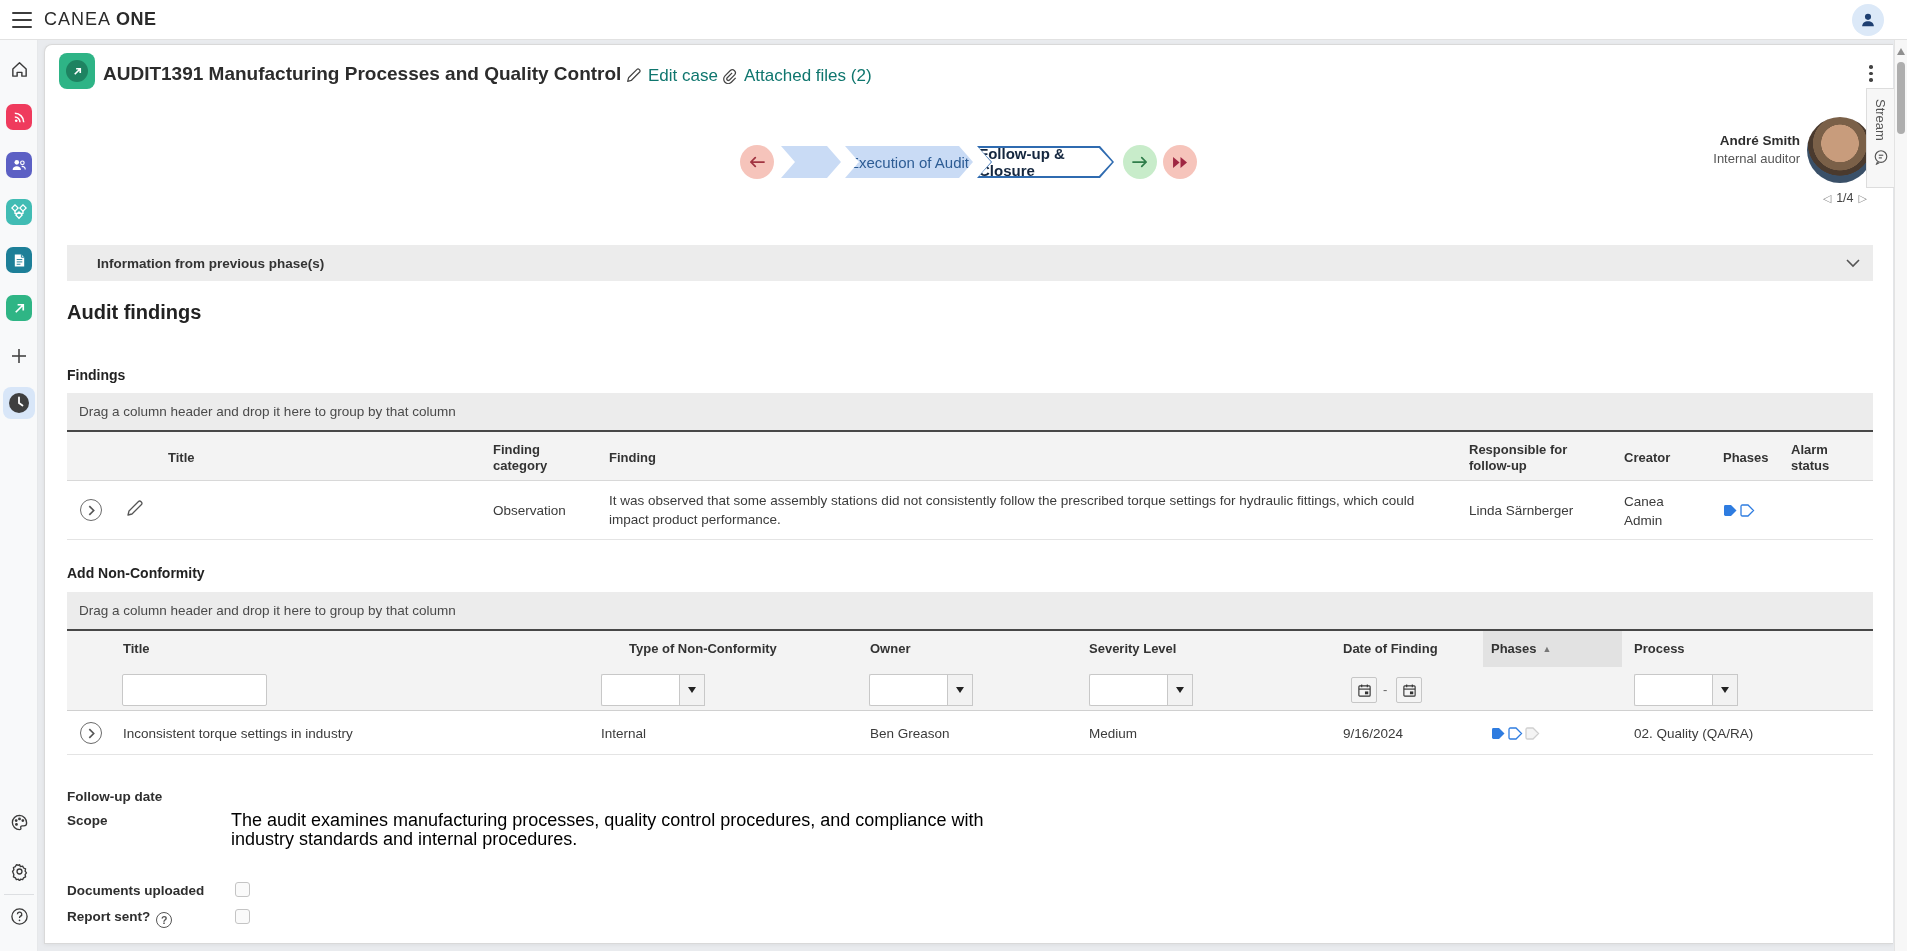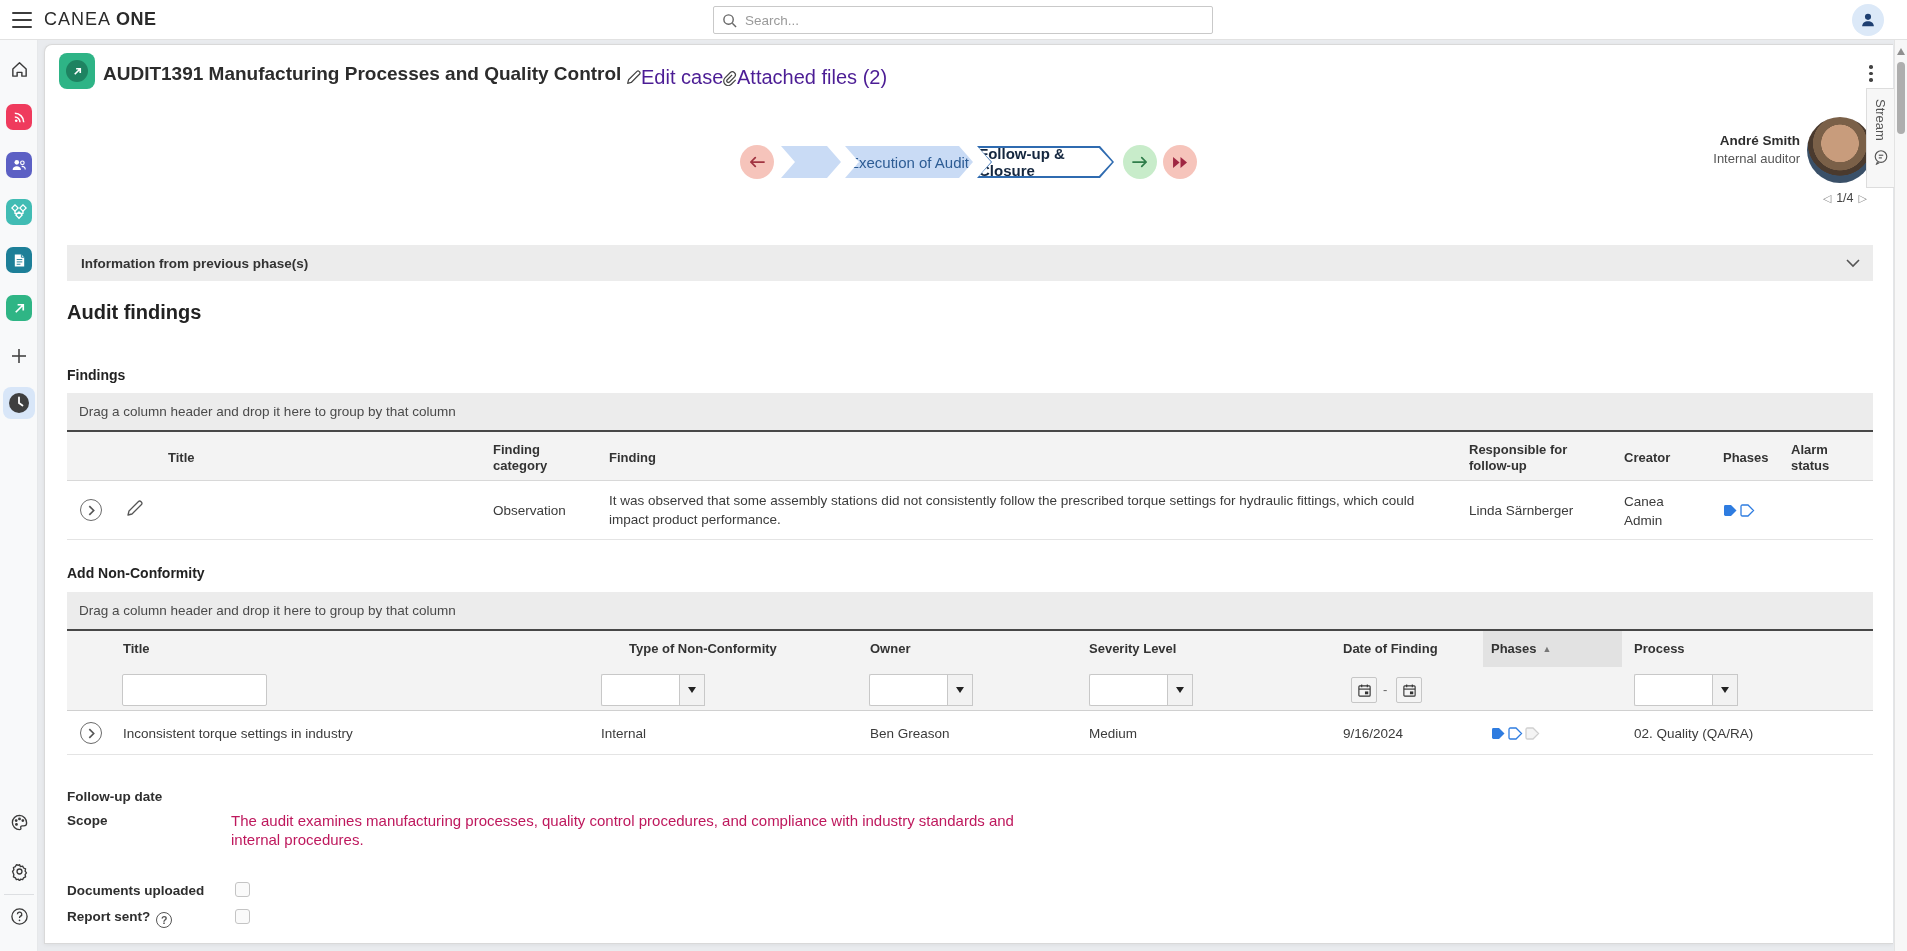--- a/index.html
+++ b/index.html
@@ -24,41 +24,41 @@
   .side-plain { background:transparent; }
   .active-pill { position:absolute; left:3px; top:347px; width:32px; height:32px; background:#d8e6f8; border-radius:8px; display:flex; align-items:center; justify-content:center; cursor:pointer; }
   .side-divider { position:absolute; left:4px; top:854px; width:30px; height:1px; background:#dddfe2; }
 
   
   .panel { position:absolute; left:44px; top:44px; width:1849px; height:900px; background:#fff; border:1px solid #d9d9d9; border-right:none; border-radius:8px 0 0 0; box-shadow:0 1px 4px rgba(0,0,0,0.06); overflow:hidden; }
 
   .case-icon { position:absolute; left:14px; top:8px; width:36px; height:36px; border-radius:8px; background:#2eb486; display:flex; align-items:center; justify-content:center; }
   .case-icon .inner { width:22px; height:22px; border-radius:50%; background:rgba(0,40,30,0.35); display:flex; align-items:center; justify-content:center; }
   .case-title { position:absolute; left:58px; top:18px; font-size:19px; font-weight:bold; color:#2c2c2c; }
-  .hdr-action { position:absolute; top:21px; display:flex; align-items:center; font-size:20px; color:#4c1d95; cursor:pointer; }
+  .hdr-action { position:absolute; top:21px; display:flex; align-items:center; gap:7px; font-size:17px; color:#0f766e; cursor:pointer; }
   .kebab { position:absolute; left:1818px; top:20px; width:16px; height:22px; display:flex; flex-direction:column; align-items:center; gap:3px; cursor:pointer; }
   .kebab i { width:3.5px; height:3.5px; background:#444; border-radius:50%; }
 
   
   .nav-circle { position:absolute; top:100px; width:34px; height:34px; border-radius:50%; display:flex; align-items:center; justify-content:center; cursor:pointer; }
   .chev { position:absolute; top:101px; height:32px; display:flex; align-items:center; justify-content:center; font-size:15px; cursor:pointer; }
   .chev-fill { background:#c9dbf5; color:#2d5c94; clip-path:polygon(0 0, calc(100% - 14px) 0, 100% 50%, calc(100% - 14px) 100%, 0 100%, 14px 50%); }
   .chev-cur-outer { background:#2f6bb0; clip-path:polygon(0 0, calc(100% - 14px) 0, 100% 50%, calc(100% - 14px) 100%, 0 100%, 14px 50%); }
   .chev-cur-inner { position:absolute; left:2px; top:2px; right:2px; bottom:2px; background:#fff; clip-path:polygon(0 0, calc(100% - 13px) 0, 100% 50%, calc(100% - 13px) 100%, 0 100%, 13px 50%); display:flex; align-items:center; justify-content:center; font-weight:bold; color:#15273f; }
 
   
   .assignee-name { position:absolute; right:93px; top:88px; font-size:13.5px; font-weight:bold; color:#2e2e2e; text-align:right; }
   .assignee-role { position:absolute; right:93px; top:106px; font-size:13px; color:#555; text-align:right; }
   .assignee-photo { position:absolute; right:20px; top:72px; width:66px; height:66px; border-radius:50%;
      background:radial-gradient(circle at 50% 40%, #c89c7c 0 36%, #7a6048 37% 52%, #4a3a2e 53% 62%, #3a5068 63% 100%); }
   .pager { position:absolute; right:26px; top:146px; font-size:12.5px; color:#444; display:flex; align-items:center; gap:5px; }
   .pager .arr { color:#888; font-size:11px; cursor:pointer; }
 
   
-  .info-bar { position:absolute; left:22px; top:200px; width:1806px; height:36px; background:#ececec; display:flex; align-items:center; padding:0 14px; cursor:pointer; }
+  .info-bar { position:absolute; left:22px; top:200px; width:1806px; height:36px; background:#ececec; display:flex; align-items:center; padding:0 30px; cursor:pointer; }
   .info-bar span { font-size:13.5px; font-weight:bold; color:#333; }
   .info-bar svg { position:absolute; right:12px; }
 
   .h-audit { position:absolute; left:22px; top:256px; font-size:20px; font-weight:bold; color:#222; }
 
   .grid-label { position:absolute; left:22px; font-size:14px; font-weight:bold; color:#222; }
   .drag-bar { position:absolute; left:22px; width:1806px; height:37px; background:#ececec; font-size:13.5px; color:#4a4a4a; line-height:37px; padding-left:12px; }
 
   .thead { position:absolute; left:22px; width:1806px; background:#f3f3f3; border-top:2px solid #474747; border-bottom:1px solid #d8d8d8; }
   .th { position:absolute; font-size:13px; font-weight:600; color:#333; line-height:16px; display:flex; align-items:center; cursor:pointer; }
@@ -71,21 +71,21 @@
   .combo { position:absolute; height:32px; display:flex; }
   .combo .cin { width:78px; height:32px; background:#fff; border:1px solid #c8c8c8; border-right:none; border-radius:2px 0 0 2px; }
   .combo .cbtn { width:26px; height:32px; background:#f2f2f2; border:1px solid #c8c8c8; display:flex; align-items:center; justify-content:center; cursor:pointer; }
   .tri { width:0; height:0; border-left:4.5px solid transparent; border-right:4.5px solid transparent; border-top:6px solid #222; }
   .calbtn { position:absolute; width:26px; height:26px; background:#f4f4f4; border:1px solid #c6c6c6; border-radius:2px; display:flex; align-items:center; justify-content:center; cursor:pointer; }
   .date-sep { position:absolute; font-size:13px; color:#666; }
 
   .phase-chips { display:flex; gap:2px; align-items:center; }
 
   .fld-label { position:absolute; left:22px; font-size:13.5px; font-weight:bold; color:#2e2e2e; }
-  .fld-text { position:absolute; left:186px; font-size:15px; color:#be185d; line-height:19px; width:800px; }
+  .fld-text { position:absolute; left:186px; font-size:18px; color:#000000; line-height:19px; width:800px; }
   .cbox { position:absolute; left:190px; width:15px; height:15px; border:1px solid #c4c4c4; border-radius:3px; background:#fafafa; appearance:none; cursor:pointer; }
   .helpq { display:inline-flex; width:16px; height:16px; border:1.3px solid #555; border-radius:50%; align-items:center; justify-content:center; font-size:10.5px; color:#555; margin-left:6px; vertical-align:-3px; cursor:pointer; }
 
   
   .stream-tab { position:absolute; left:1866px; top:88px; width:28px; height:100px; background:#f7f7f7; border:1px solid #ddd; border-right:none; display:flex; flex-direction:column; align-items:center; padding-top:10px; gap:8px; cursor:pointer; z-index:6; }
   .stream-tab .vtxt { writing-mode:vertical-rl; font-size:13px; color:#555; }
   .scrollbar { position:absolute; left:1894px; top:40px; width:13px; height:911px; background:#f7f7f7; border-left:1px solid #e3e3e3; z-index:6; }
   .sb-up { position:absolute; left:2px; top:8px; width:0; height:0; border-left:4.5px solid transparent; border-right:4.5px solid transparent; border-bottom:7px solid #8f8f8f; cursor:pointer; }
   .sb-thumb { position:absolute; left:2px; top:22px; width:8px; height:72px; background:#aeaeae; border-radius:4px; cursor:grab; }
 </style>
@@ -94,27 +94,20 @@
 
 <div class="stage">
 
   <header class="topbar">
     <div class="hamburger">
         <span></span>
         <span></span>
         <span></span>
       </div>
     <div class="brand"><span>CANEA</span><b>ONE</b></div>
-    <div class="searchbox">
-      <svg width="15" height="15" viewBox="0 0 16 16">
-          <circle cx="7" cy="7" r="5" fill="none" stroke="#666" stroke-width="1.5"></circle>
-          <line x1="11" y1="11" x2="15" y2="15" stroke="#666" stroke-width="1.5"></line>
-        </svg>
-      <input type="text" placeholder="Search..." style="">
-    </div>
     <div class="avatar-btn">
       <svg width="18" height="18" viewBox="0 0 20 20">
           <circle cx="10" cy="6.5" r="3.4" fill="#1e3f71"></circle>
           <path d="M3.5 17c0-3.6 2.9-5.6 6.5-5.6s6.5 2 6.5 5.6z" fill="#1e3f71"></path>
         </svg>
     </div>
   </header>
 
   <nav class="sidebar">
     <div class="side-ic side-plain" style="top:16px">

